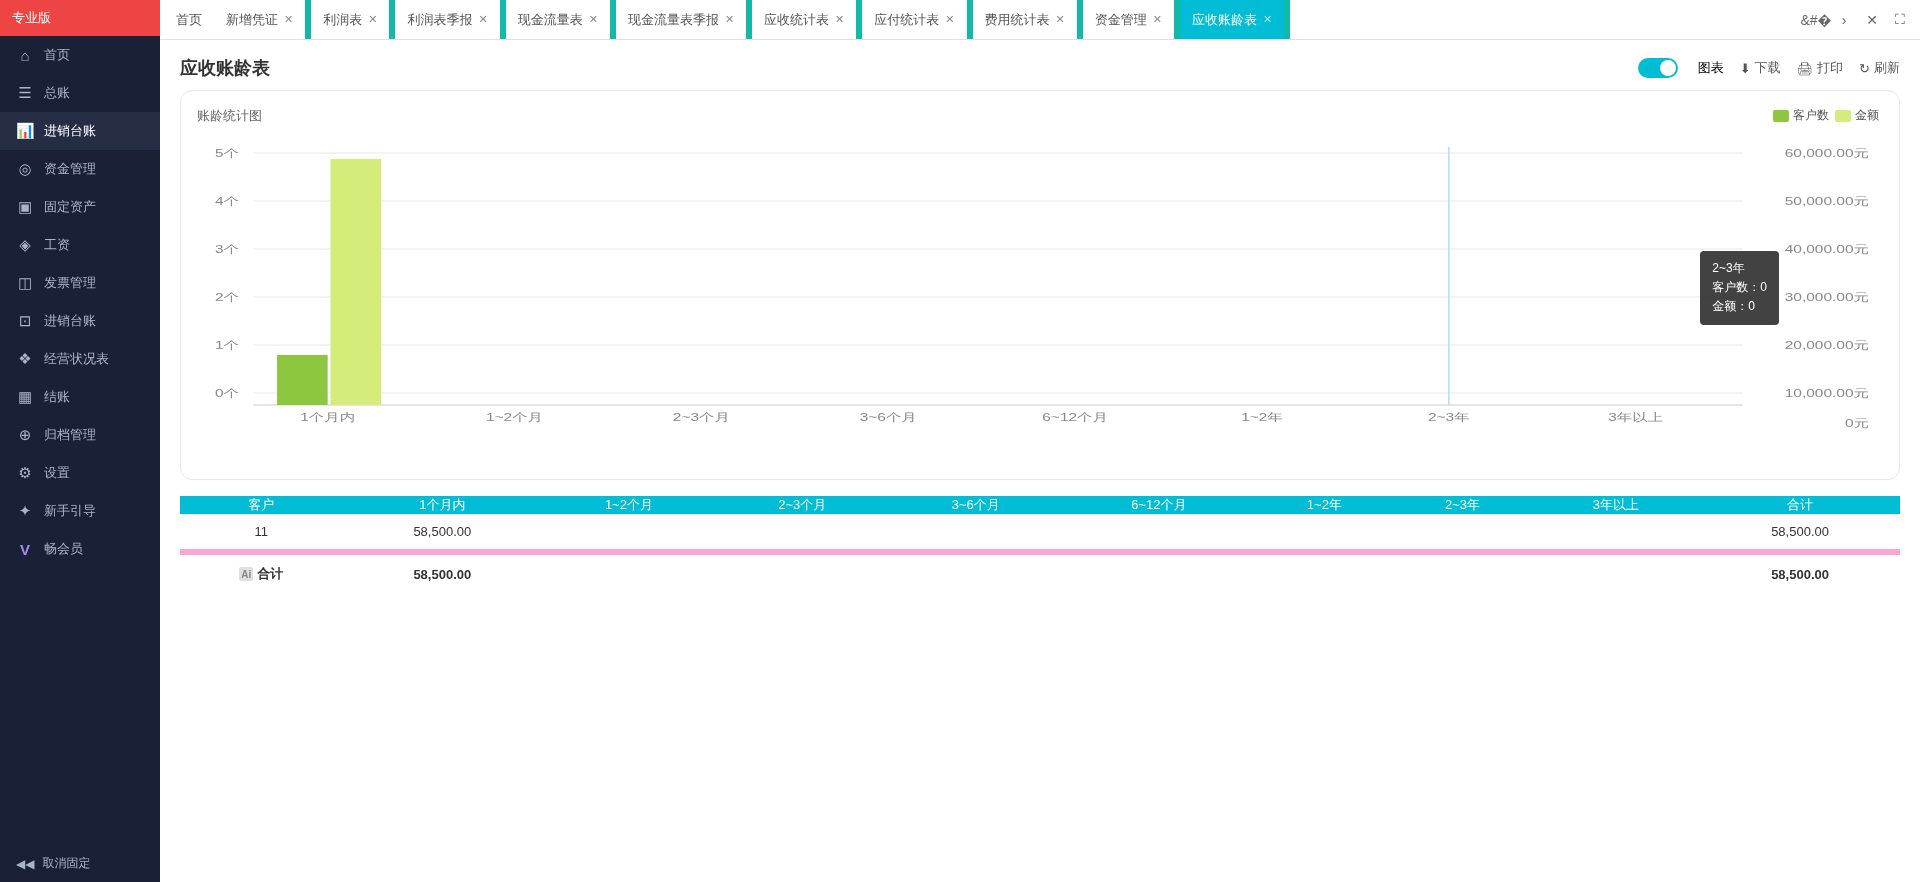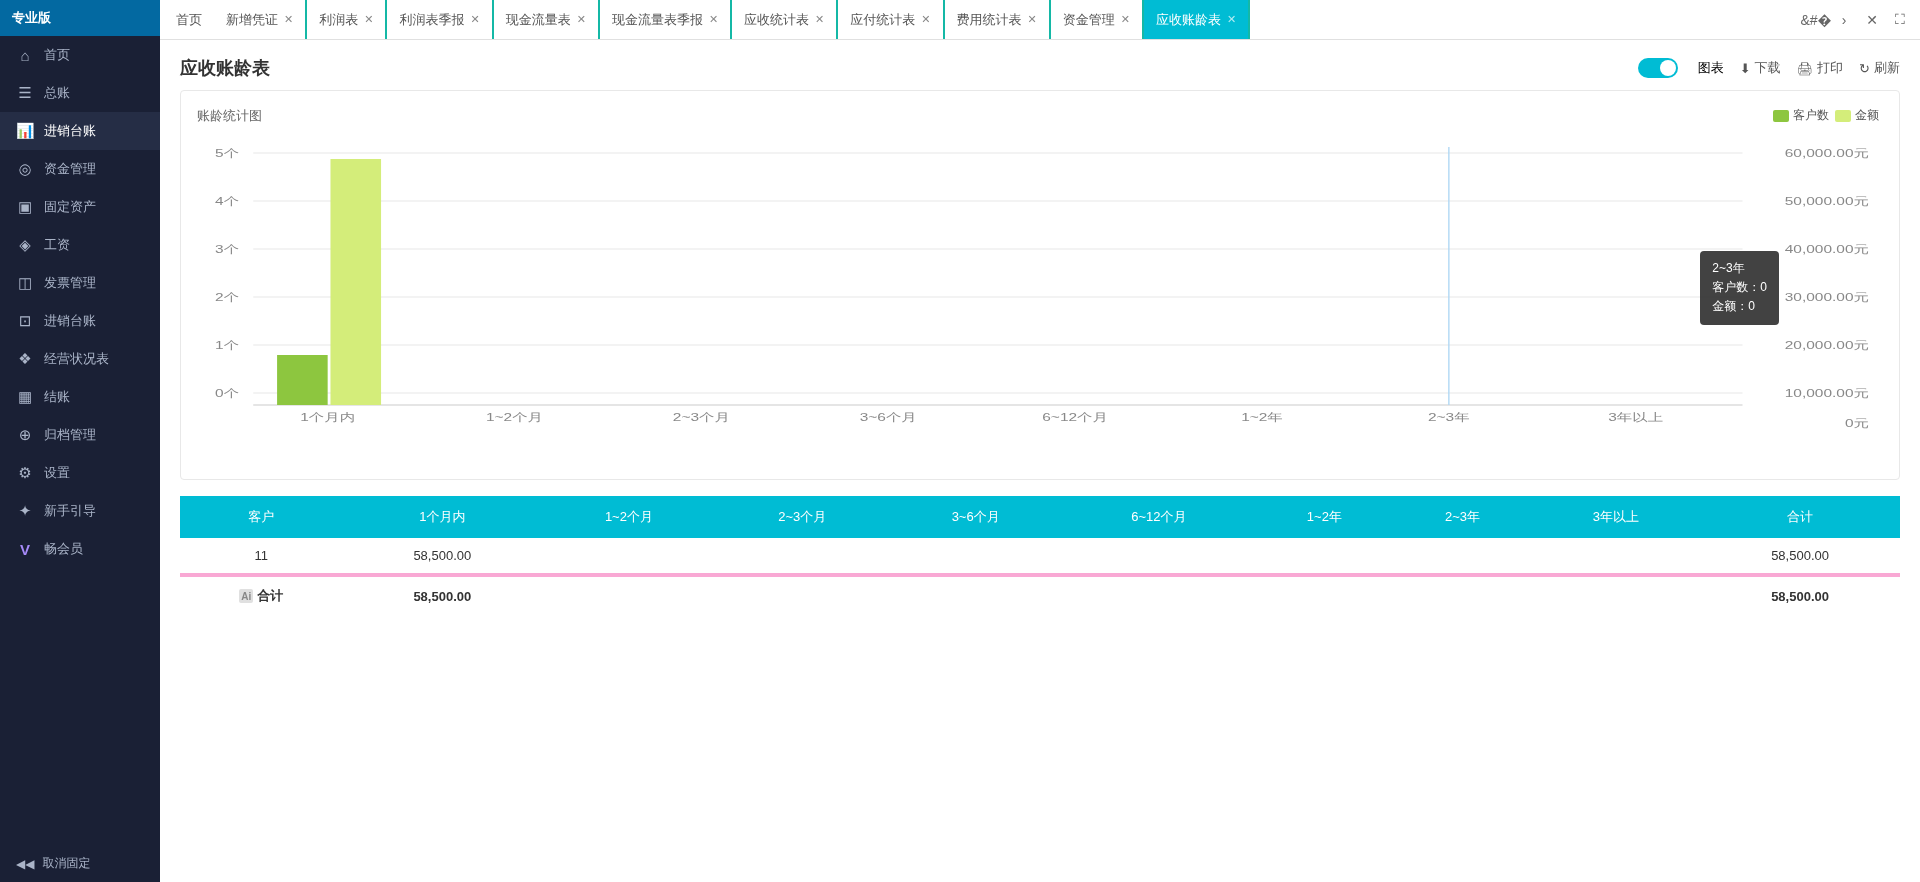--- a/index.html
+++ b/index.html
@@ -9,25 +9,25 @@
     .sidebar {
       width: 160px;
       background: #1a2035;
       color: #ccc;
       display: flex;
       flex-direction: column;
       flex-shrink: 0;
       height: 100%;
     }
     .sidebar-logo {
-      background: #0369a1;
+      background: #ef4444;
       padding: 18px 12px;
       font-size: 13px;
       color: white;
-      font-weight: bold;
+      font-weight: normal;
       height: 36px;
       display: flex;
       align-items: center;
     }
     .sidebar-item {
       display: flex;
       align-items: center;
       padding: 10px 16px;
       cursor: pointer;
       color: #aab4c8;
@@ -70,21 +70,21 @@
     }
     .tab-item {
       display: flex;
       align-items: center;
       padding: 0 12px;
       height: 40px;
       font-size: 13px;
       cursor: pointer;
       white-space: nowrap;
       color: #555;
-      border-right: 2px solid #14b8a6;
+      border-right: 6px solid #14b8a6;
       gap: 6px;
     }
     .tab-item.active {
       background: #00bcd4;
       color: white;
     }
     .tab-item .tab-close {
       font-size: 11px;
       color: inherit;
       opacity: 0.7;
@@ -164,21 +164,21 @@
       gap: 4px;
       cursor: pointer;
       color: #555;
       font-size: 13px;
     }
 
     
     .chart-area {
       margin: 0 20px;
       border: 1px solid #e8e8e8;
-      border-radius: 4px;
+      border-radius: 12px;
       padding: 16px;
       position: relative;
       height: 390px;
     }
     .chart-title {
       font-size: 13px;
       color: #666;
       margin-bottom: 12px;
     }
     .chart-legend {
@@ -220,28 +220,28 @@
 
     
     .data-table {
       margin: 16px 20px 0 20px;
       border-collapse: collapse;
       width: calc(100% - 40px);
     }
     .data-table th {
       background: #00bcd4;
       color: white;
-      padding: 12px 8px;
+      padding: 0 8px;
       text-align: center;
       font-weight: normal;
       font-size: 13px;
     }
     .data-table td {
       padding: 10px 8px;
-      border-bottom: 4px solid #f9a8d4;
+      border-bottom: 6px solid #f9a8d4;
       text-align: center;
       font-size: 13px;
       color: #333;
     }
     .data-table tr:last-child td {
       border-bottom: none;
     }
     .total-row td {
       font-weight: bold;
     }

